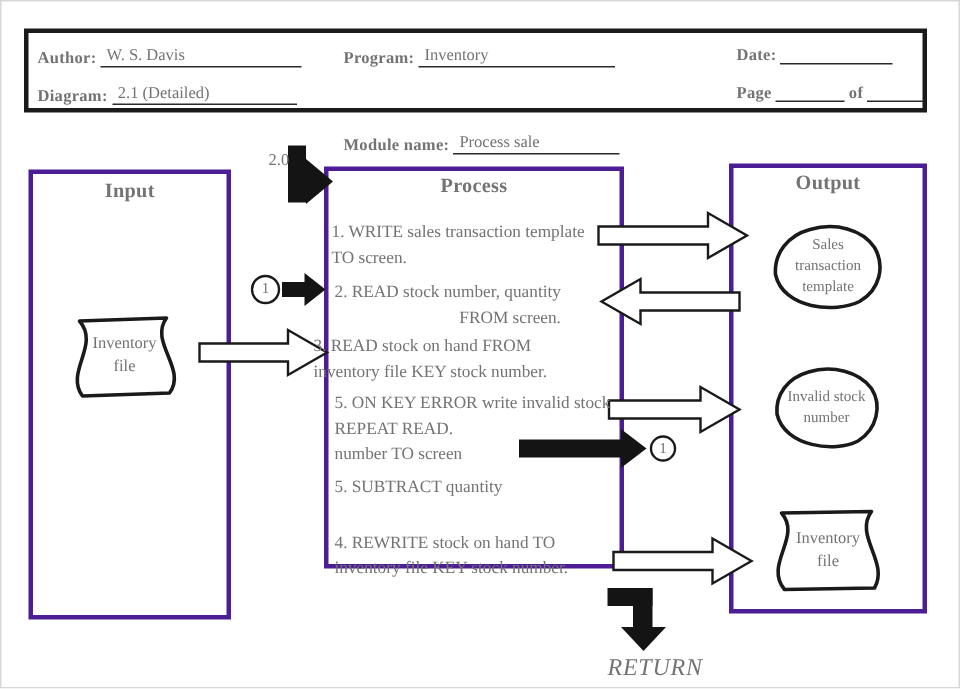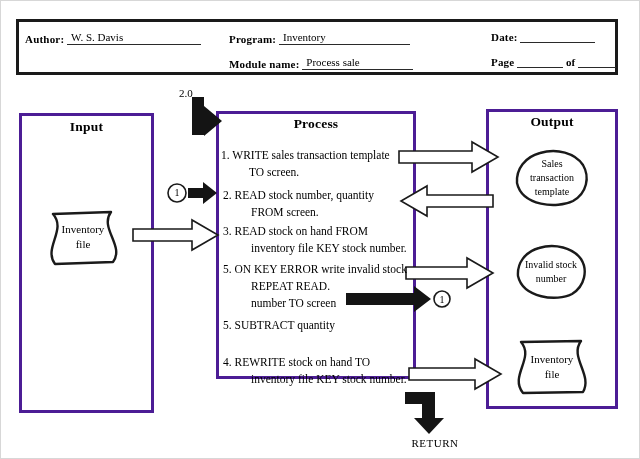--- a/index.html
+++ b/index.html
@@ -1,48 +1,48 @@
 <!DOCTYPE html>
 <html><head>
 <meta charset="utf-8">
 <style>
   html,body{margin:0;padding:0;background:#ffffff;}
   #page{
     position:relative;width:640px;height:459px;
     background:#ffffff;border:1px solid #d7d7d7;box-sizing:border-box;
-    font-family:"Liberation Serif","DejaVu Serif",serif;color:#000000;
+    font-family:"Liberation Serif","DejaVu Serif",serif;color:#737373;
     overflow:hidden;
   }
   
   .hdr-box{position:absolute;left:15px;top:18px;width:602px;height:56px;
     border:3px solid #1a1a1a;box-sizing:border-box;background:#fff;}
   .hdr-row{position:absolute;white-space:nowrap;font-size:11px;}
   .lbl{font-weight:bold;letter-spacing:.2px;}
   .val{display:inline-block;border-bottom:1.5px solid #2a2a2a;
     padding:0 2px 0 4px;font-size:11px;vertical-align:bottom;line-height:13px;}
   .w128{min-width:128px;} .w125{min-width:125px;} .w69{min-width:69px;}
-  .w117{min-width:117px;} .w105{min-width:105px;}
+  .w117{min-width:117px;} .w105{min-width:105px;margin-top:33px;}
   .blank{display:inline-block;border-bottom:1.5px solid #2a2a2a;height:11px;
     vertical-align:bottom;}
   .b46{width:46px;} .b38{width:38px;}
   
   .col-box{position:absolute;border:3px solid #4c1d95;box-sizing:border-box;background:#fff;}
   .col-title{position:absolute;left:0;right:0;text-align:center;
     font-weight:bold;font-size:13.5px;letter-spacing:.2px;}
   
   .step{position:absolute;font-size:11.5px;line-height:17px;white-space:nowrap;}
-  .step .cont{display:block;margin-left:28px;}
+  .step .cont{display:block;}
   
   .shape-text{position:absolute;text-align:center;}
   .file-text{font-size:11px;line-height:15px;}
   .blob-text{font-size:10px;line-height:14px;}
   
   .conn-label{position:absolute;text-align:center;font-size:10px;line-height:10px;}
   .small-num{position:absolute;font-size:11px;}
-  .return-label{position:absolute;font-size:11px;letter-spacing:.5px;}
+  .return-label{position:absolute;font-size:16px;letter-spacing:.5px;font-style:italic;}
   svg{position:absolute;left:0;top:0;}
   .outline-arrow{fill:#ffffff;stroke:#1a1a1a;stroke-width:1.6;stroke-linejoin:miter;}
   .black-shape{fill:#141414;stroke:none;}
   .shape-outline{fill:#ffffff;stroke:#1a1a1a;stroke-width:2.4;stroke-linejoin:round;}
   .conn-circle{fill:#ffffff;stroke:#1a1a1a;stroke-width:1.6;}
 </style>
 </head>
 <body>
 
 <div id="page">
@@ -52,20 +52,24 @@
       <span class="lbl">Author:</span>
       <span class="val w128">W. S. Davis</span>
     </div>
     <div class="hdr-row" style="left:210px;top:9px;">
       <span class="lbl">Program:</span>
       <span class="val w125">Inventory</span>
     </div>
     <div class="hdr-row" style="left:472px;top:9px;">
       <span class="lbl">Date:</span>
       <span class="val w69"></span>
+    </div>
+    <div class="hdr-row" style="left:6px;top:34px;">
+      <span class="lbl">Diagram:</span>
+      <span class="val w117">2.1  (Detailed)</span>
     </div>
     <div class="hdr-row" style="left:210px;top:34px;">
       <span class="lbl">Module name:</span>
       <span class="val w105">Process sale</span>
     </div>
     <div class="hdr-row" style="left:472px;top:34px;">
       <span class="lbl">Page</span>
       <span class="blank b46"></span>
       <span class="lbl">of</span>
       <span class="blank b38"></span>
@@ -115,25 +119,25 @@
 
     <path class="black-shape" d="M404,391 L434,391 L434,403 L404,403 Z"></path>
     <path class="black-shape" d="M421,391 L434,391 L434,418 L421,418 Z"></path>
     <path class="black-shape" d="M413,417 L443,417 L428,433 Z"></path>
   </svg>
 
   <div class="step" style="left:220px;top:146px;">
     <span>1. WRITE sales transaction template</span>
     <span class="cont">TO screen.</span>
   </div>
-  <div class="step" style="left:222px;top:186px;">
+  <div class="step" style="left:222px;top:186px;text-align:right;">
     <span>2. READ stock number, quantity</span>
     <span class="cont">FROM screen.</span>
   </div>
-  <div class="step" style="left:222px;top:222px;">
+  <div class="step" style="left:208px;top:222px;">
     <span>3. READ stock on hand FROM</span>
     <span class="cont">inventory file KEY stock number.</span>
   </div>
   <div class="step" style="left:222px;top:260px;">
     <span>5. ON KEY ERROR write invalid stock</span>
     <span class="cont">REPEAT READ.</span>
     <span class="cont">number TO screen</span>
   </div>
   <div class="step" style="left:222px;top:316px;">
     <span>5. SUBTRACT quantity</span>
@@ -157,18 +161,18 @@
     <div>Sales</div>
     <div>transaction</div>
     <div>template</div>
   </div>
 
   <div class="shape-text file-text" style="left:518px;top:351px;width:66px;">
     <div>Inventory</div>
     <div>file</div>
   </div>
 
-  <div class="small-num" style="left:178px;top:86px;">2.0</div>
+  <div class="small-num" style="left:178px;top:100px;">2.0</div>
   <div class="conn-label" style="left:170px;top:187px;width:12px;">1</div>
   <div class="conn-label" style="left:435px;top:294px;width:12px;">1</div>
   <div class="return-label" style="left:404px;top:436px;width:60px;text-align:center;">RETURN</div>
 
 </div>
 
 </body></html>

